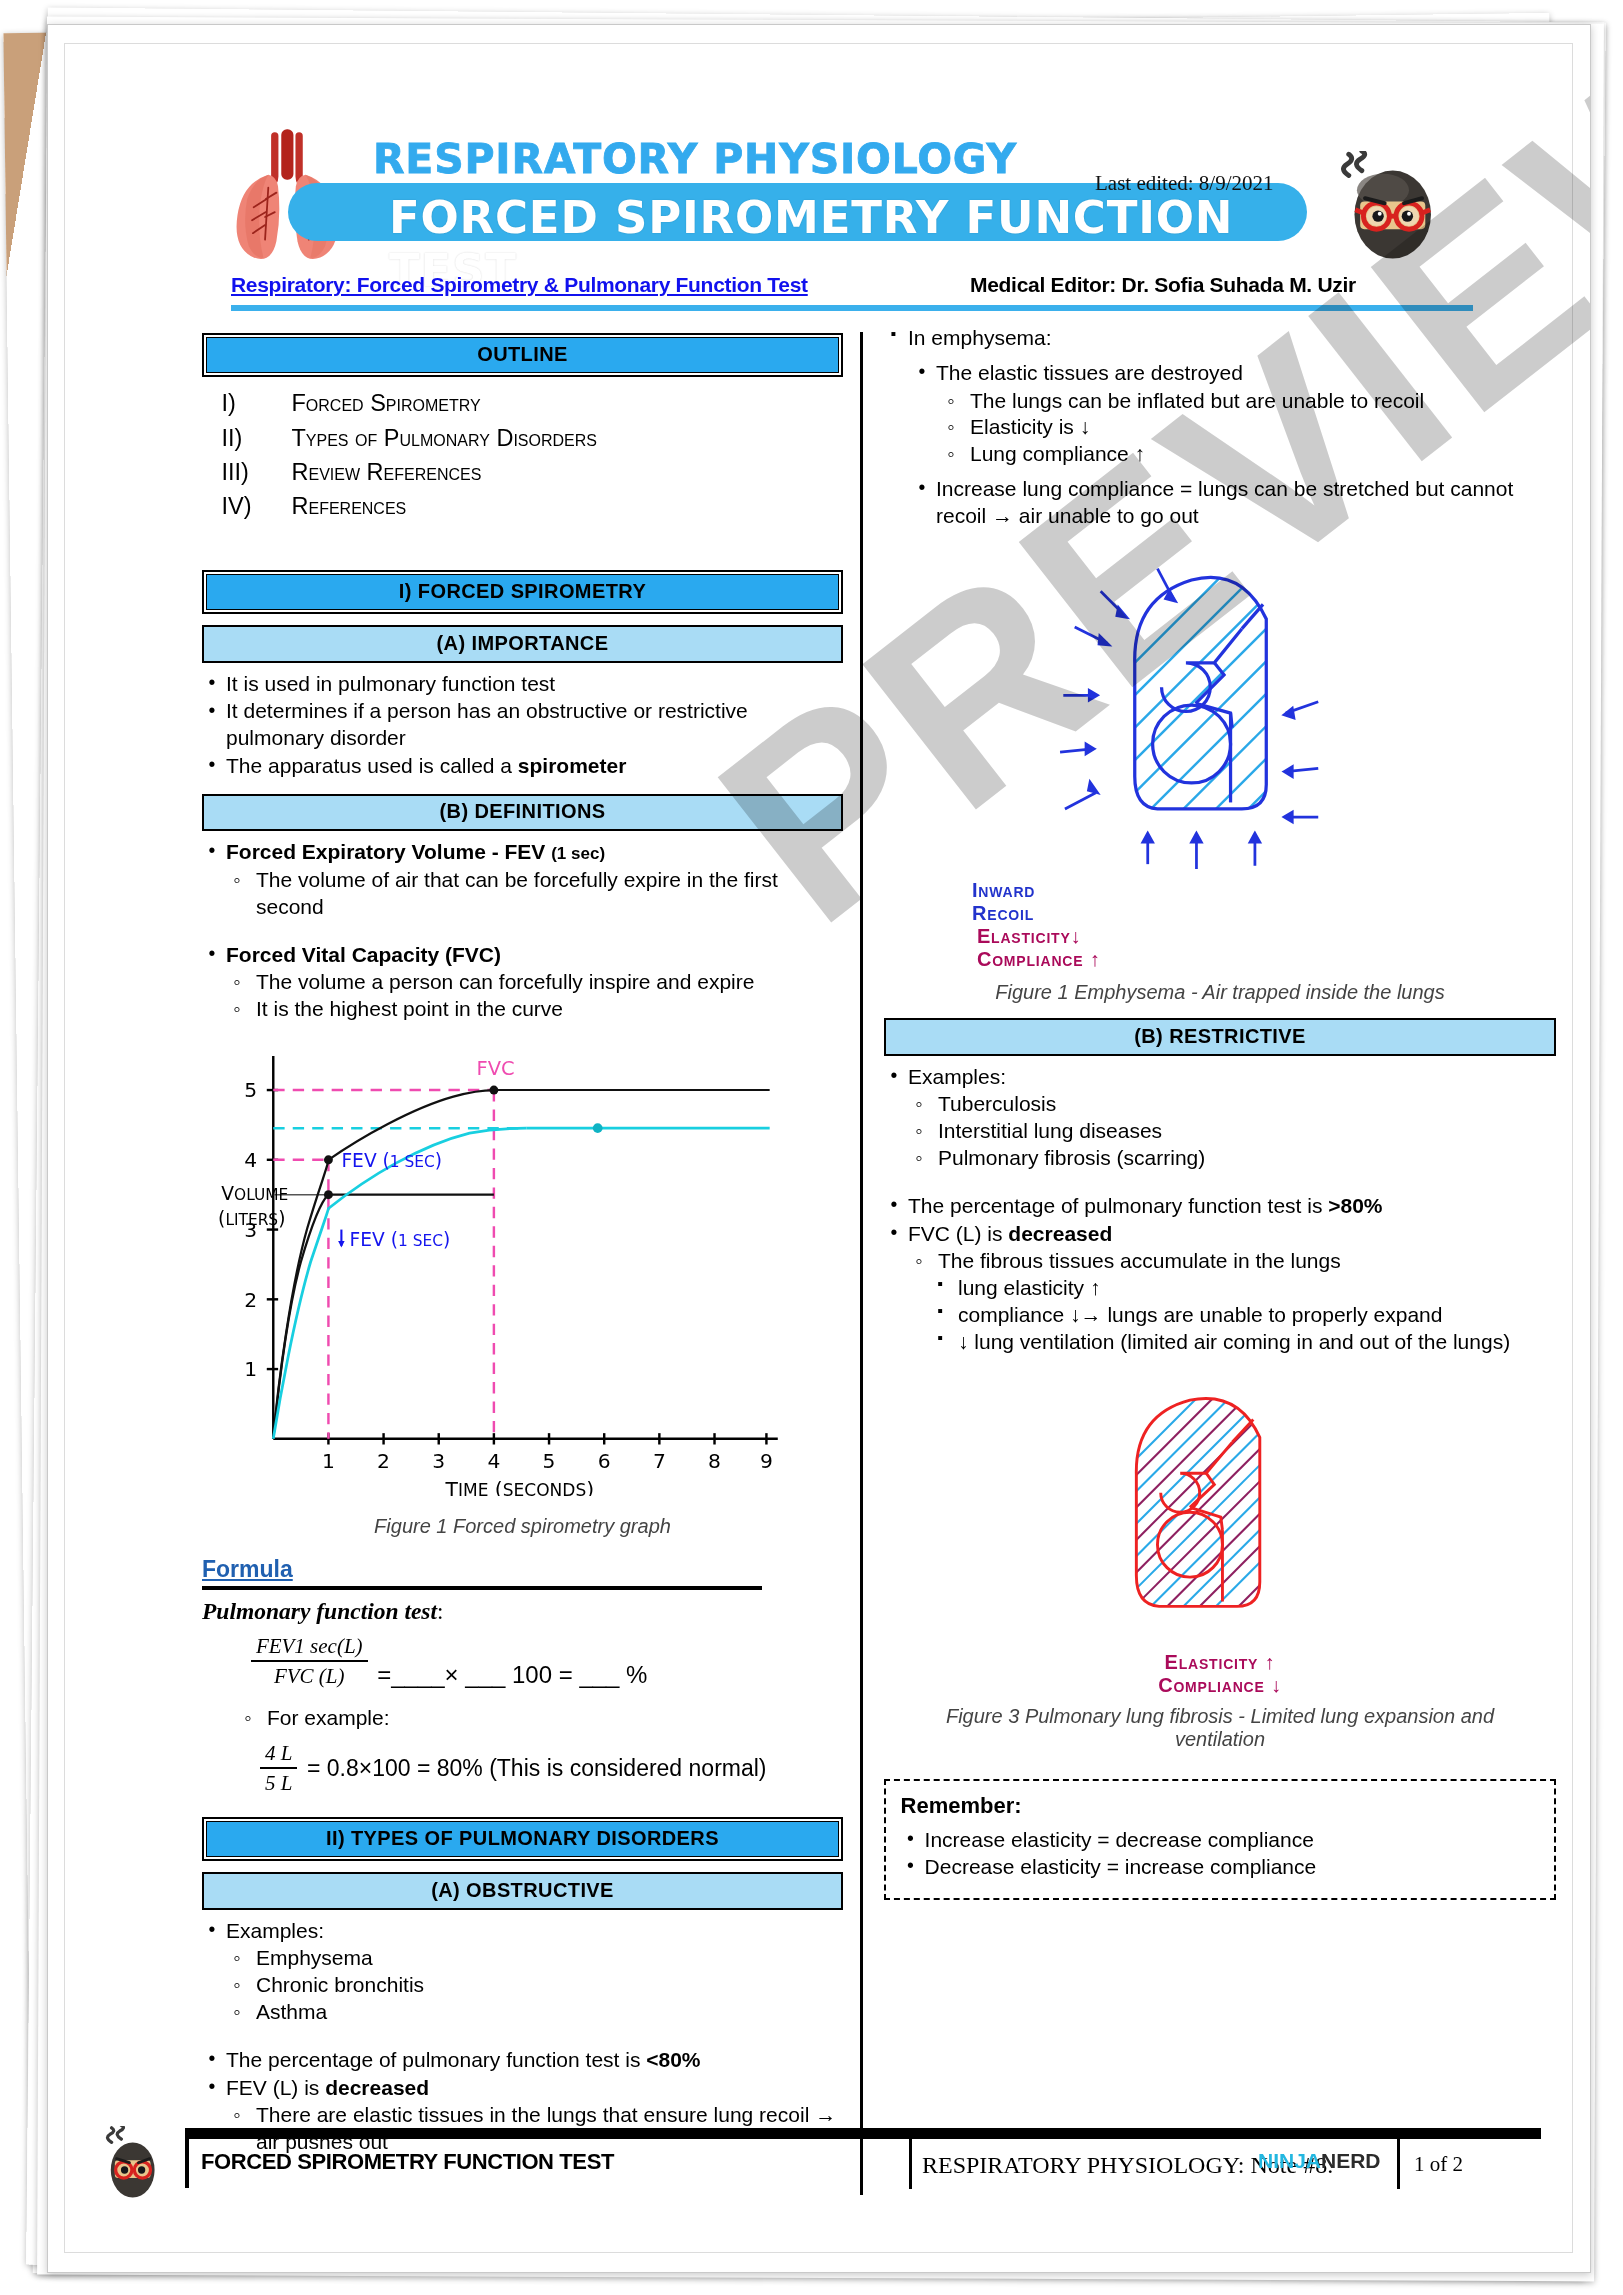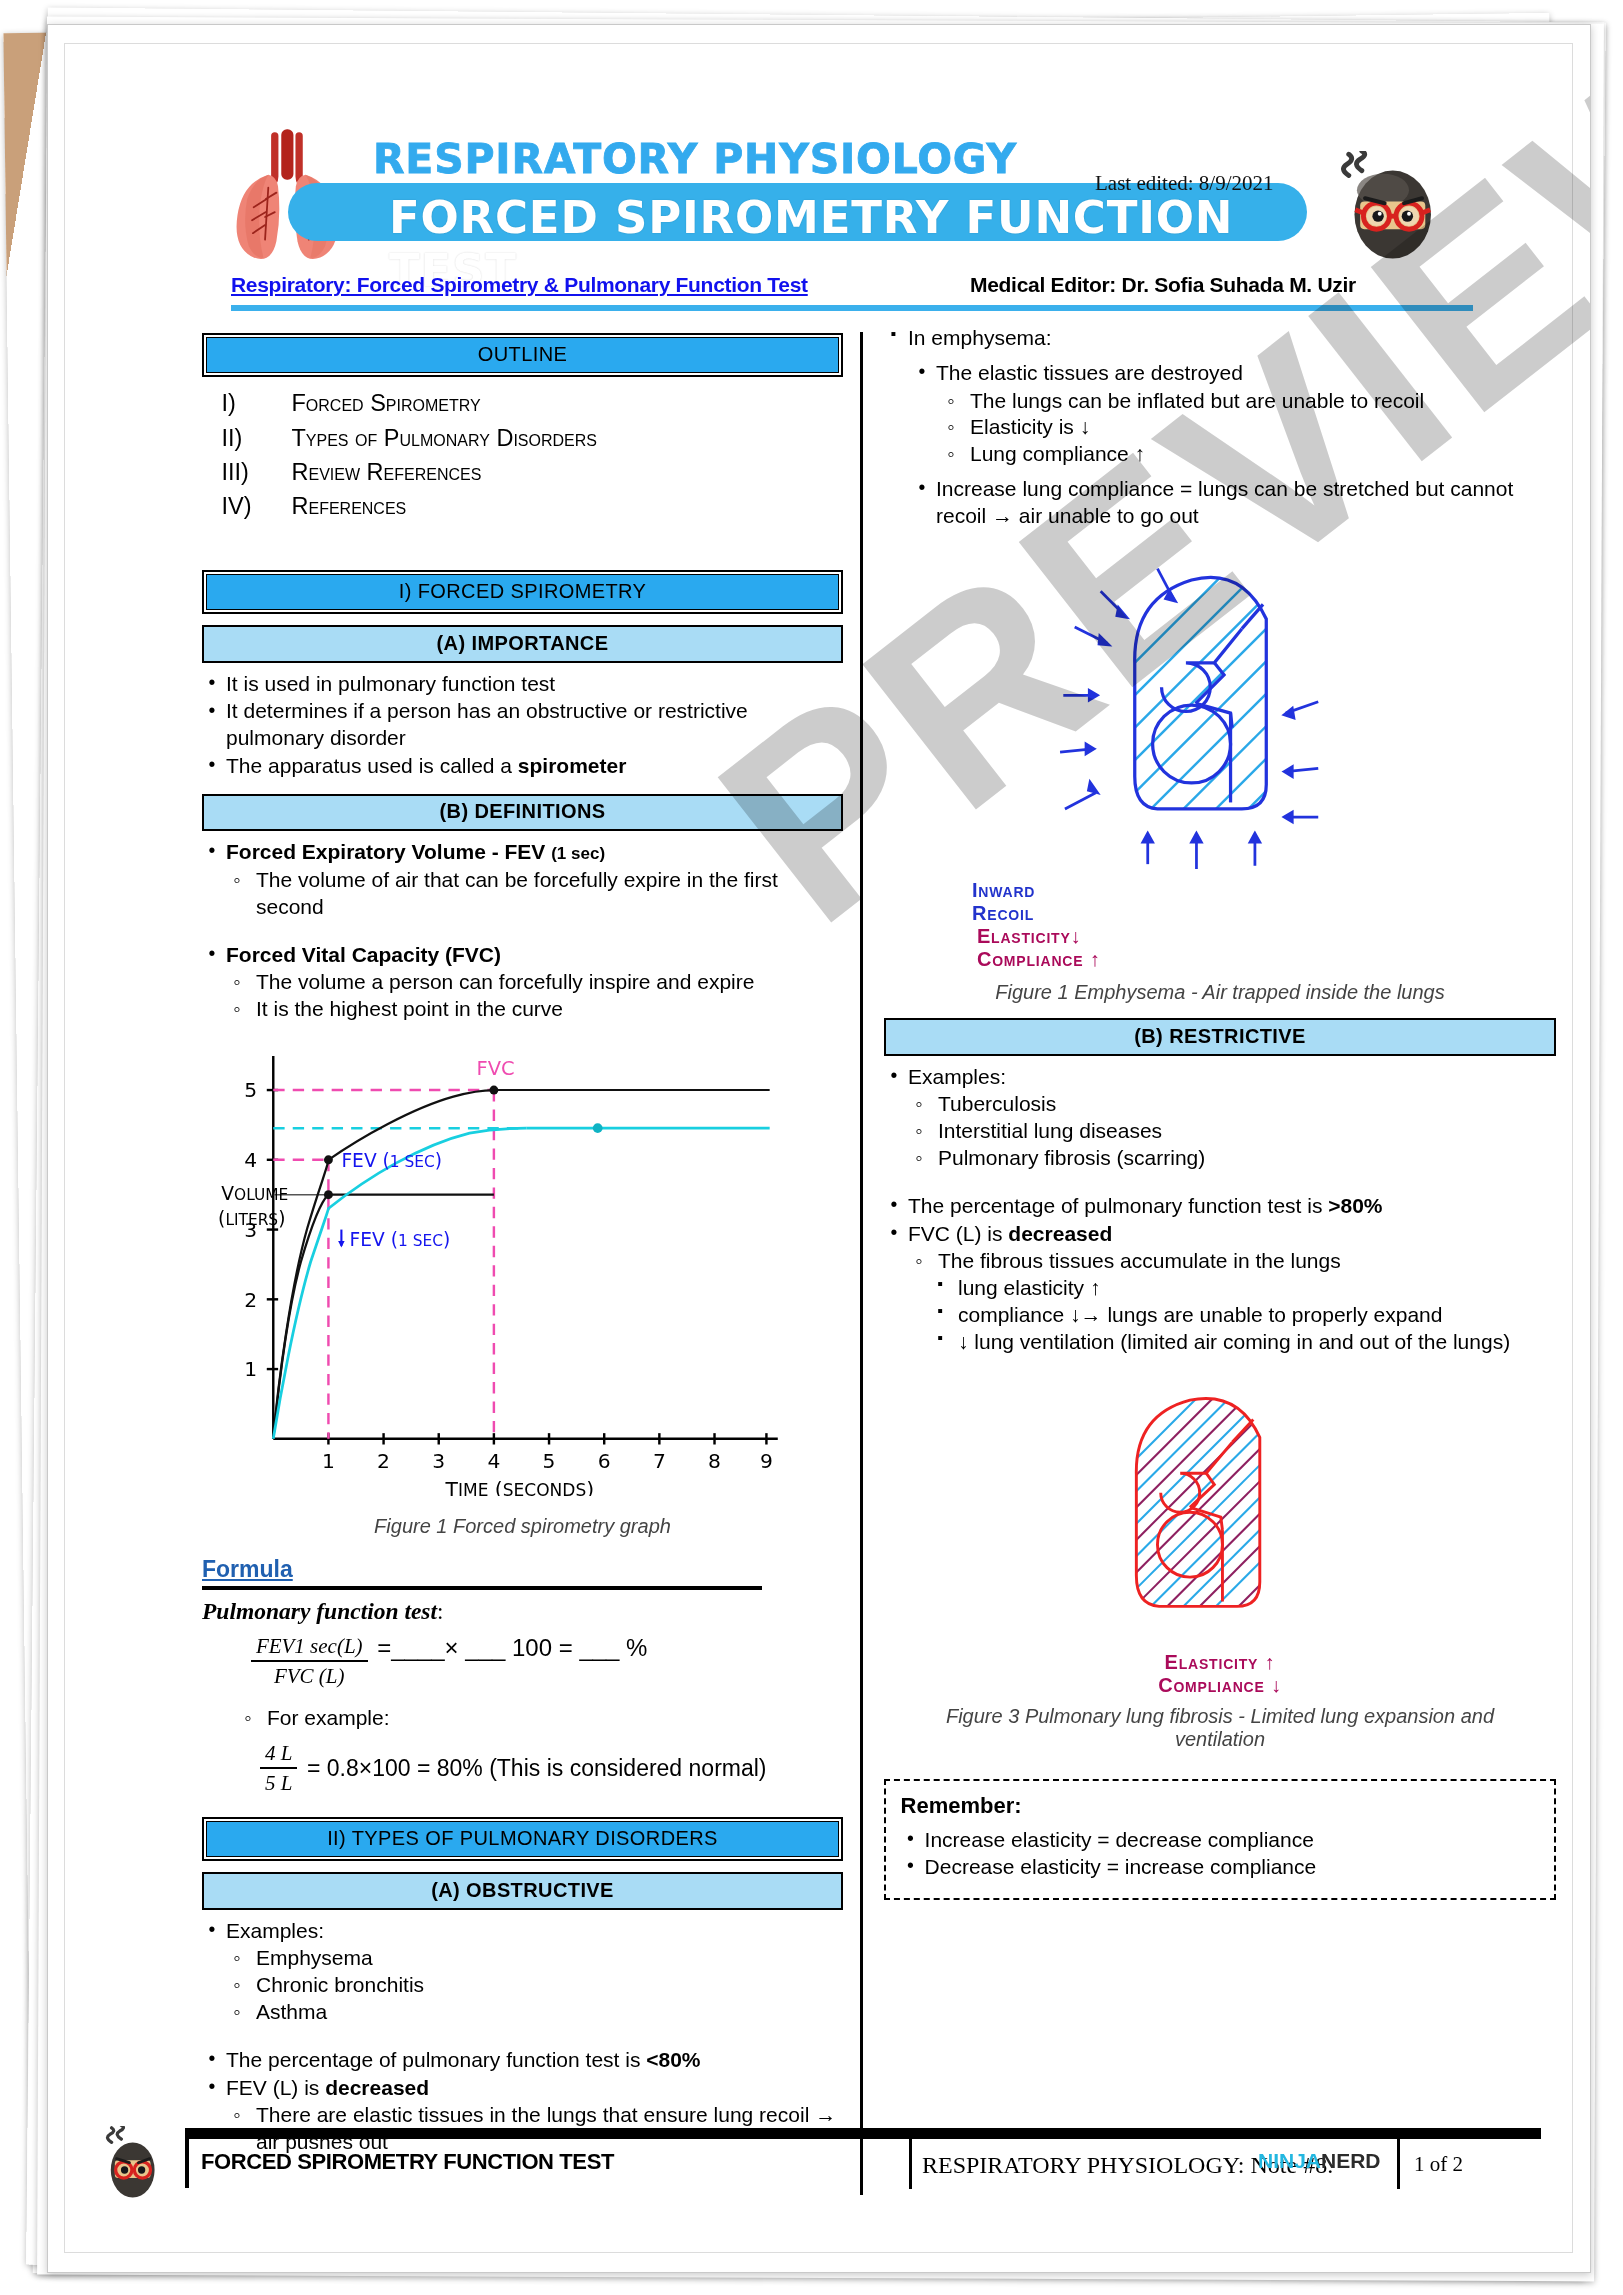--- a/index.html
+++ b/index.html
@@ -66,21 +66,21 @@
   .blue-rule{position:absolute;left:183px;top:280px;width:1242px;height:5.7px;background:#3bb0ec;}
 
   
   .colL{position:absolute;left:154px;top:308px;width:641px;}
   .colR{position:absolute;left:836px;top:300px;width:672px;}
   .vdiv{position:absolute;left:812px;top:307px;width:3.2px;height:1863px;background:#000;}
 
   
   .banner1{border:2.4px solid #000;padding:2.4px;margin-bottom:3.2px;}
   .banner1 > div{background:#2aa9ef;border:1.6px solid #000;text-align:center;
-     font-size:20px;font-weight:normal;color:#000;padding:4.9px 0 5.7px;letter-spacing:0.4px;}
+     font-size:20px;font-weight:bold;color:#000;padding:4.9px 0 5.7px;letter-spacing:0.4px;}
   .banner2{border:2.4px solid #000;}
   .banner2 > div{background:#a9dcf5;text-align:center;font-size:20px;font-weight:bold;
      color:#000;padding:4.9px 0 5.7px;letter-spacing:0.4px;}
 
   
   .outline{margin:13px 0 0 19.5px;}
   .outline-row{display:flex;font-size:23.5px;margin-bottom:7.3px;
      font-family:"Liberation Sans", sans-serif;color:#000;}
   .outline-num{width:70px;}
   .smallcaps{font-variant:small-caps;}
@@ -365,21 +365,21 @@
       </svg>
     </div>
     <div class="figcap">Figure 1 Forced spirometry graph</div>
 
     <div class="formula-h">Formula</div>
     <div class="formula-rule"></div>
     <div>
       <span class="pft">Pulmonary function test</span><span class="pft" style="font-style:normal;font-weight:normal;font-size:23px">:</span>
     </div>
 
-    <div style="margin:9.7px 0 0 49px;display:flex;align-items:flex-start;">
+    <div style="margin:9.7px 0 0 49px;display:flex;align-items:flex-end;">
       <span class="frac">
         <span class="num">FEV1 sec(L)</span>
         <span class="den">FVC (L)</span>
       </span>
       <span class="feq" style="margin-left:9.7px">=____× ___ 100  = ___ %</span>
     </div>
 
     <ul class="c" style="margin-top:16px;margin-left:39px">
       <li>For example:</li>
     </ul>

